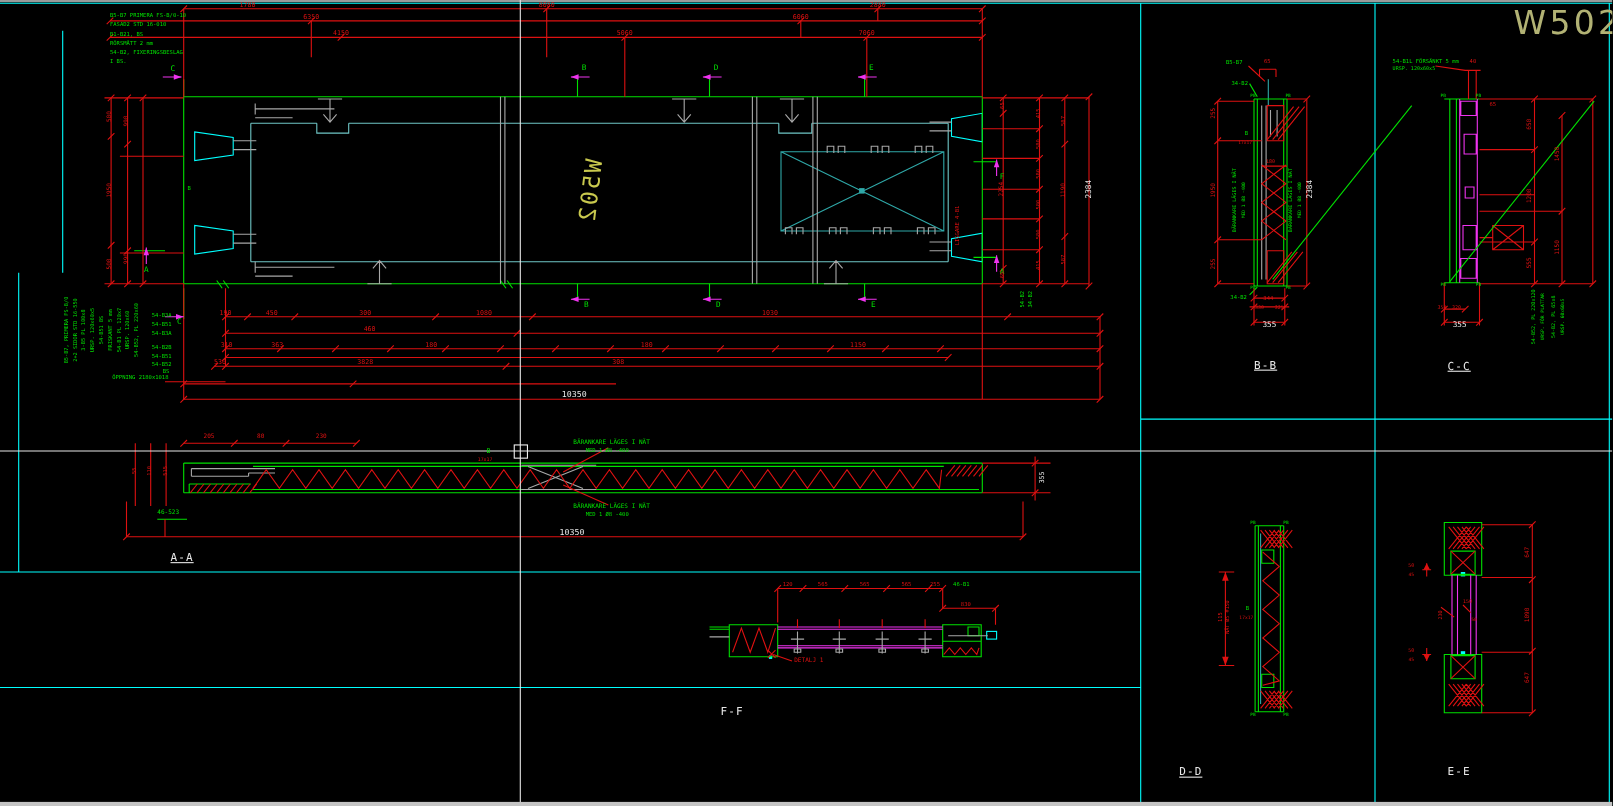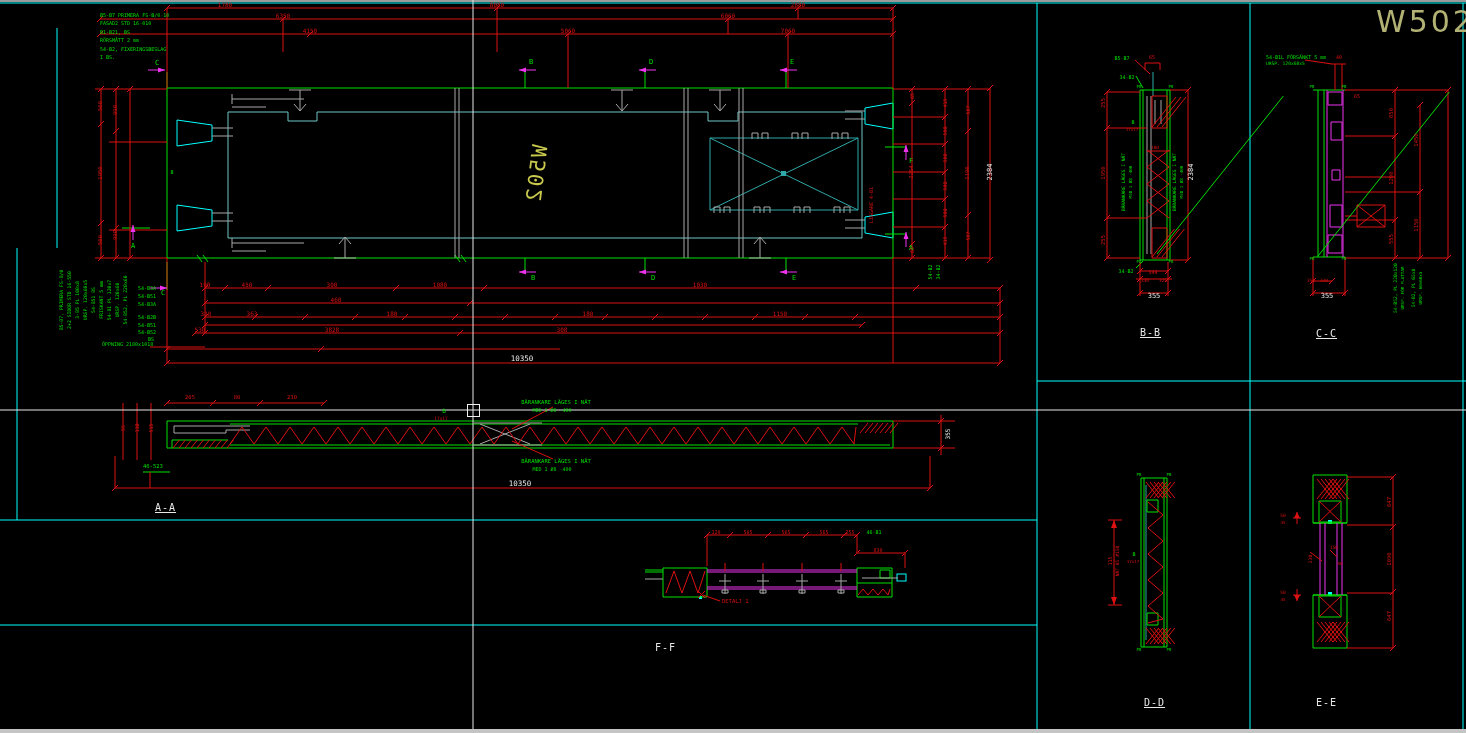--- a/index.html
+++ b/index.html
@@ -275,21 +275,21 @@
       <span style="left: 1421px; top: 288px; color: rgb(0, 224, 0); font-size: 4.2px; transform: translate(-50%, -50%) rotate(-90deg);">URSP. 60x60x5</span>
       <span style="left: 1316px; top: 334px; color: rgb(232, 232, 232); font-size: 10px; transform: translate(0px, -50%); text-decoration: underline; letter-spacing: 1px;">C-C</span>
       <span style="left: 1110px; top: 561px; color: rgb(221, 17, 17); font-size: 5px; transform: translate(-50%, -50%) rotate(-90deg);">115</span>
       <span style="left: 1118px; top: 561px; color: rgb(221, 17, 17); font-size: 4.6px; transform: translate(-50%, -50%) rotate(-90deg);">NÄT Ø5 #150</span>
       <span style="left: 1134px; top: 554px; color: rgb(0, 224, 0); font-size: 5px; transform: translate(-50%, -50%);">B</span>
       <span style="left: 1133px; top: 562px; color: rgb(221, 17, 17); font-size: 4.2px; transform: translate(-50%, -50%);">17x17</span>
       <span style="left: 1139px; top: 475px; color: rgb(0, 224, 0); font-size: 4px; transform: translate(-50%, -50%);">PB</span>
       <span style="left: 1169px; top: 475px; color: rgb(0, 224, 0); font-size: 4px; transform: translate(-50%, -50%);">PB</span>
       <span style="left: 1139px; top: 650px; color: rgb(0, 224, 0); font-size: 4px; transform: translate(-50%, -50%);">PB</span>
       <span style="left: 1169px; top: 650px; color: rgb(0, 224, 0); font-size: 4px; transform: translate(-50%, -50%);">PB</span>
-      <span style="left: 1144px; top: 703px; color: rgb(232, 232, 232); font-size: 10px; transform: translate(0px, -50%); text-decoration: underline; letter-spacing: 1px;">D-D</span>
+      <span style="left: 1072px; top: 703px; color: rgb(232, 232, 232); font-size: 10px; transform: translate(0px, -50%); text-decoration: underline; letter-spacing: 1px;">D-D</span>
       <span style="left: 1283px; top: 516px; color: rgb(221, 17, 17); font-size: 4.5px; transform: translate(-50%, -50%);">50</span>
       <span style="left: 1283px; top: 523px; color: rgb(221, 17, 17); font-size: 4.2px; transform: translate(-50%, -50%);">45</span>
       <span style="left: 1283px; top: 593px; color: rgb(221, 17, 17); font-size: 4.5px; transform: translate(-50%, -50%);">50</span>
       <span style="left: 1283px; top: 600px; color: rgb(221, 17, 17); font-size: 4.2px; transform: translate(-50%, -50%);">45</span>
       <span style="left: 1311px; top: 559px; color: rgb(221, 17, 17); font-size: 4.6px; transform: translate(-50%, -50%) rotate(-90deg);">230</span>
       <span style="left: 1334px; top: 548px; color: rgb(221, 17, 17); font-size: 4.5px; transform: translate(-50%, -50%);">150</span>
       <span style="left: 1340px; top: 564px; color: rgb(221, 17, 17); font-size: 4.2px; transform: translate(-50%, -50%);">50</span>
       <span style="left: 1390px; top: 502px; color: rgb(221, 17, 17); font-size: 5.5px; transform: translate(-50%, -50%) rotate(-90deg);">647</span>
       <span style="left: 1390px; top: 559px; color: rgb(221, 17, 17); font-size: 5.5px; transform: translate(-50%, -50%) rotate(-90deg);">1090</span>
       <span style="left: 1390px; top: 616px; color: rgb(221, 17, 17); font-size: 5.5px; transform: translate(-50%, -50%) rotate(-90deg);">647</span>

